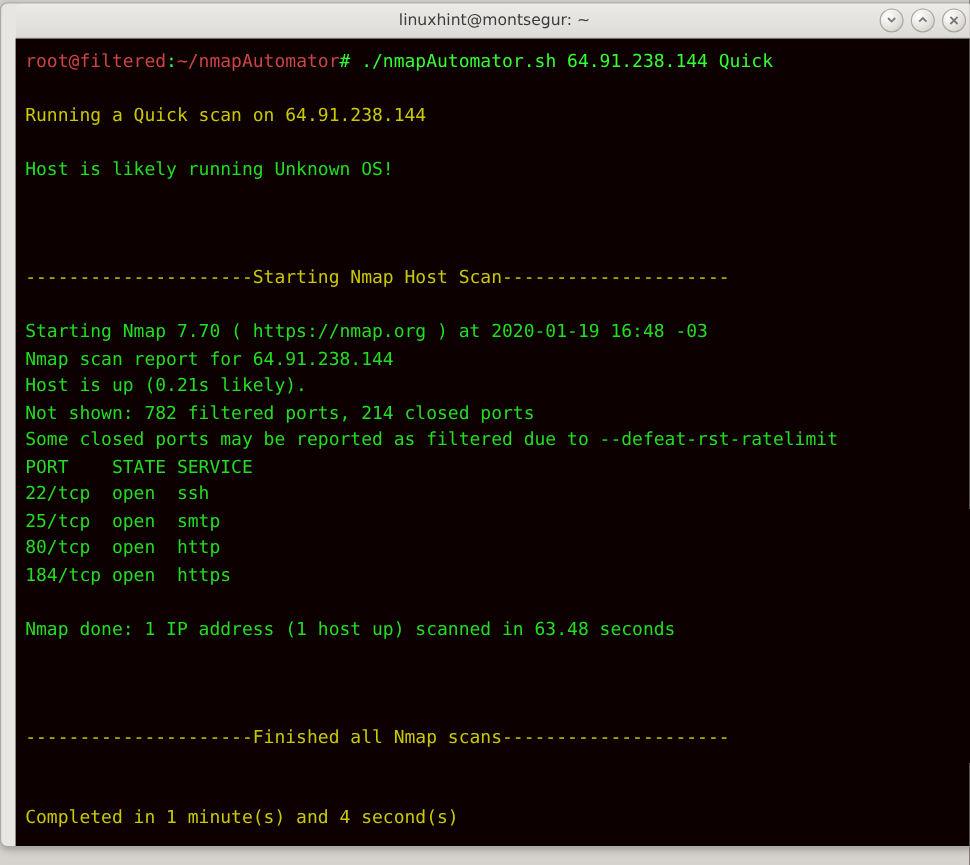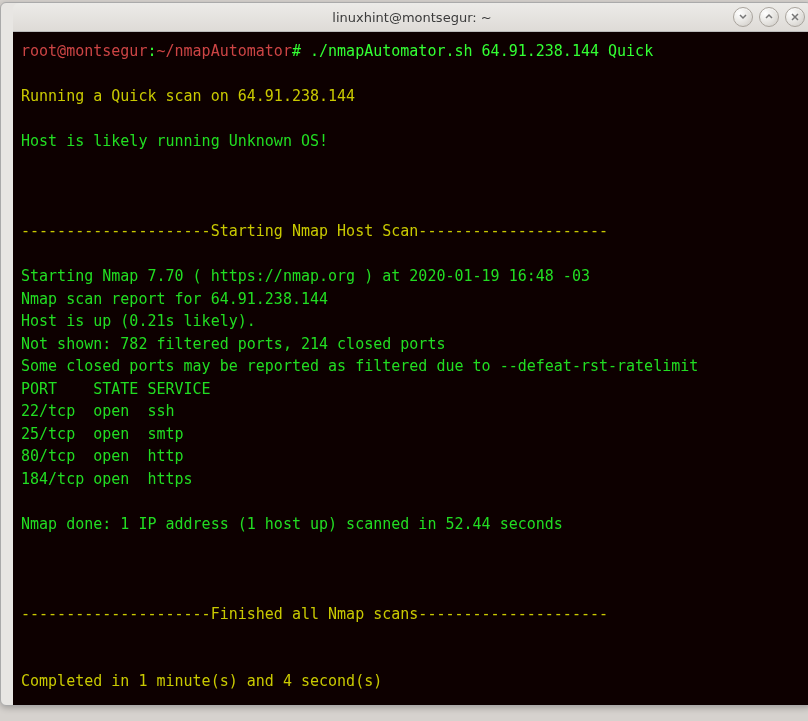--- a/index.html
+++ b/index.html
@@ -93,42 +93,42 @@
             <path d="M2 6 L5 3 L8 6" fill="none" stroke="#777" stroke-width="1.5"></path>
           </svg>
       </div>
       <div class="win-btn">
         <svg viewBox="0 0 10 10">
             <path d="M2 2 L8 8 M8 2 L2 8" stroke="#777" stroke-width="1.5"></path>
           </svg>
       </div>
     </div>
   </div>
-  <div class="terminal"><span class="red">root@montsegur</span><span class="bright-green">:</span><span class="red">~/nmapAutomator</span><span class="bright-green">#</span><span class="bright-green"> ./nmapAutomator.sh 64.91.238.144 Quick</span>
+  <div class="terminal"><span class="red">root@filtered</span><span class="bright-green">:</span><span class="red">~/nmapAutomator</span><span class="bright-green">#</span><span class="bright-green"> ./nmapAutomator.sh 64.91.238.144 Quick</span>
 
 <span class="yellow">Running a Quick scan on 64.91.238.144</span>
 
 <span class="green">Host is likely running Unknown OS!</span>
 
 
 
 <span class="yellow">---------------------Starting Nmap Host Scan---------------------</span>
 
 <span class="green">Starting Nmap 7.70 ( https://nmap.org ) at 2020-01-19 16:48 -03</span>
 <span class="green">Nmap scan report for 64.91.238.144</span>
 <span class="green">Host is up (0.21s likely).</span>
 <span class="green">Not shown: 782 filtered ports, 214 closed ports</span>
 <span class="green">Some closed ports may be reported as filtered due to --defeat-rst-ratelimit</span>
 <span class="green">PORT    STATE SERVICE</span>
 <span class="green">22/tcp  open  ssh</span>
 <span class="green">25/tcp  open  smtp</span>
 <span class="green">80/tcp  open  http</span>
 <span class="green">184/tcp open  https</span>
 
-<span class="green">Nmap done: 1 IP address (1 host up) scanned in 52.44 seconds</span>
+<span class="green">Nmap done: 1 IP address (1 host up) scanned in 63.48 seconds</span>
 
 
 
 <span class="yellow">---------------------Finished all Nmap scans---------------------</span>
 
 
 <span class="yellow">Completed in 1 minute(s) and 4 second(s)</span>
 
  </div>
 </div>

